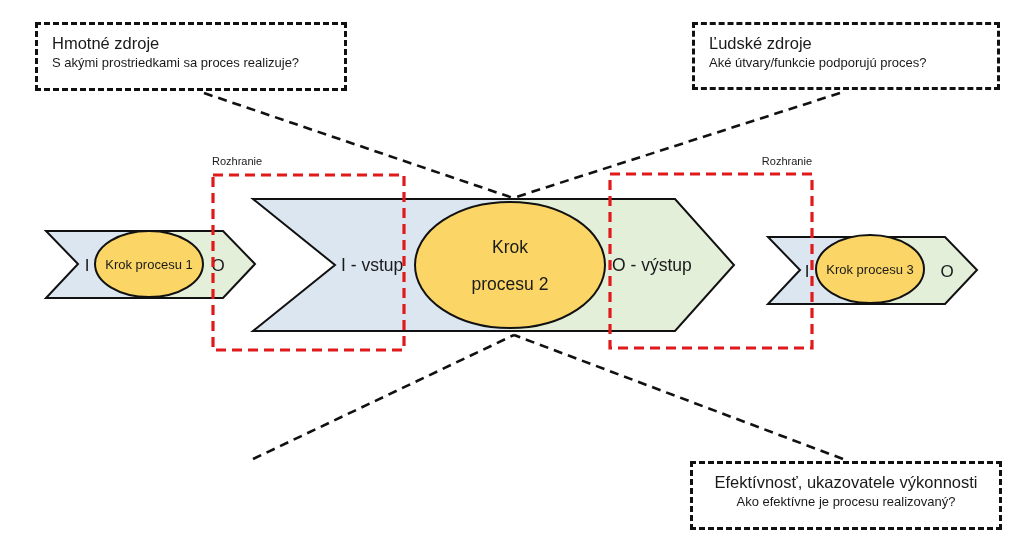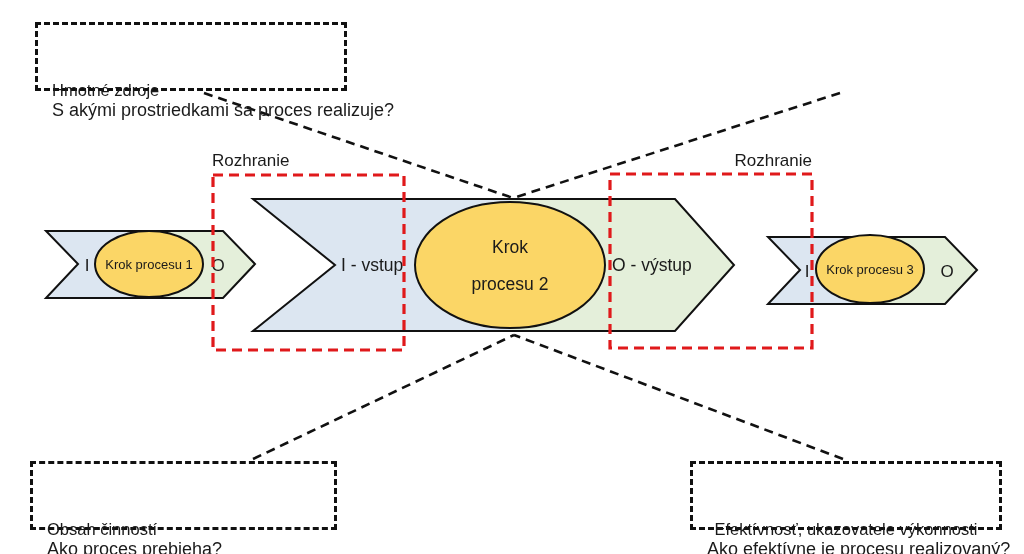--- a/index.html
+++ b/index.html
@@ -36,26 +36,26 @@
   .lbl-small { font-size: 13px; }
   .lbl-io    { font-size: 17px; }
 
   
   .callout {
     position: absolute;
     border: 3px dashed var(--line);
     padding: 7px 14px 6px 14px;
     background: transparent;
   }
-  .callout .title    { font-size: 16.5px; line-height: 22px; white-space: nowrap; margin-top: 47px; }
-  .callout .question { font-size: 18px; line-height: 18px; white-space: nowrap; }
+  .callout .title    { font-size: 16.5px; line-height: 22px; white-space: nowrap; }
+  .callout .question { font-size: 13px; line-height: 18px; white-space: nowrap; }
 
   .iface-label {
     position: absolute;
-    font-size: 17px;
+    font-size: 11px;
     line-height: 16px;
     color: var(--text);
   }
 </style>
 </head>
 <body>
 
 <div class="stage">
 
   <svg width="1024" height="554" viewBox="0 0 1024 554">
@@ -101,24 +101,24 @@
   </svg>
 
   <div class="iface-label" style="left:212px; top:153px;">Rozhranie</div>
   <div class="iface-label" style="left:662px; top:153px; width:150px; text-align:right;">Rozhranie</div>
 
   <div class="callout" style="left:35px; top:22px; width:312px; height:69px;">
     <div class="title">Hmotné zdroje</div>
     <div class="question">S akými prostriedkami sa proces realizuje?</div>
   </div>
 
+  <div class="callout" style="left:692px; top:22px; width:308px; height:68px;">
+    <div class="title">Ľudské zdroje</div>
+    <div class="question">Aké útvary/funkcie podporujú proces?</div>
+  </div>
 
-  <div class="callout" style="left:30px; top:461px; width:307px; height:69px;">
-    <div class="title">Obsah činností</div>
-    <div class="question">Ako proces prebieha?</div>
-  </div>
 
   <div class="callout" style="left:690px; top:461px; width:312px; height:69px;text-align:center;">
     <div class="title">Efektívnosť, ukazovatele výkonnosti</div>
     <div class="question">Ako efektívne je procesu realizovaný?</div>
   </div>
 
 </div>
 
 </body></html>

